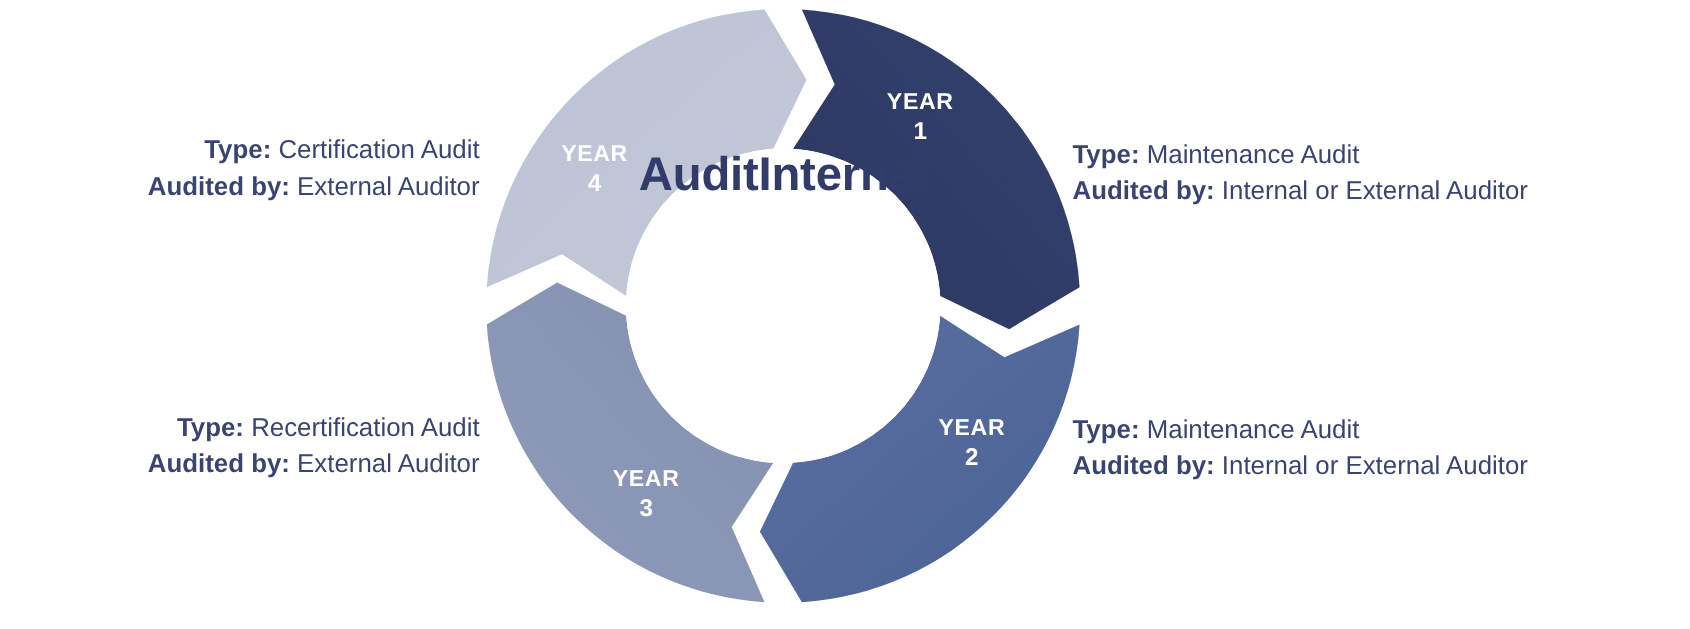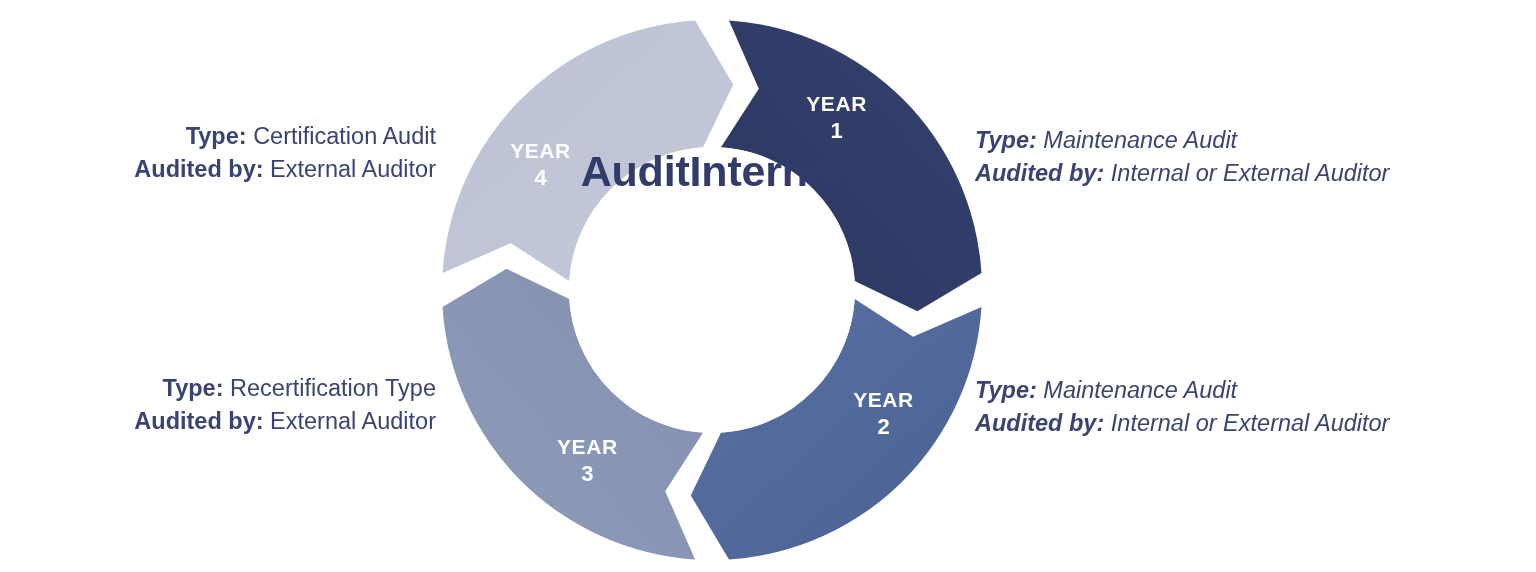--- a/index.html
+++ b/index.html
@@ -18,21 +18,21 @@
     position: relative;
     width: 1536px;
     height: 572px;
     background: #ffffff;
   }
 
   
   #donut-wrap {
     position: absolute;
     left: 442px;
-    top: 20px;
+    top: 8px;
     width: 540px;
     height: 540px;
   }
   #donut-svg { display: block; width: 540px; height: 540px; }
 
   .seg-year-label {
     font-family: "Liberation Sans", sans-serif;
     font-weight: bold;
     font-size: 21px;
     letter-spacing: 0.6px;
@@ -83,21 +83,21 @@
     font-size: 23.5px;
     line-height: 1.42;
     color: #3a4472;
     white-space: nowrap;
   }
   .callout .row { display: block; }
   .callout .k { font-weight: bold; }
   .callout .v { font-weight: normal; margin-top: 12px; }
 
   .callout.left  { text-align: right; }
-  .callout.right { text-align: left; font-style: italic; }
+  .callout.right { text-align: left; }
 
   #callout-year1 { right: 1100px; top: 120px; }
   #callout-year2 { left: 975px;  top: 124px; }
   #callout-year4 { right: 1100px; top: 372px; }
   #callout-year3 { left: 975px;  top: 374px; }
 </style>
 </head>
 <body>
 
 <div id="stage">
@@ -120,21 +120,21 @@
     </span>
     <span class="row">
       <span class="k">Audited by:</span>
       <span class="v">Internal or External Auditor</span>
     </span>
   </div>
 
   <div class="callout left" id="callout-year4">
     <span class="row">
       <span class="k">Type:</span>
-      <span class="v">Recertification Type</span>
+      <span class="v">Recertification Audit</span>
     </span>
     <span class="row">
       <span class="k">Audited by:</span>
       <span class="v">External Auditor</span>
     </span>
   </div>
 
   <div class="callout right" id="callout-year3">
     <span class="row">
       <span class="k">Type:</span>

